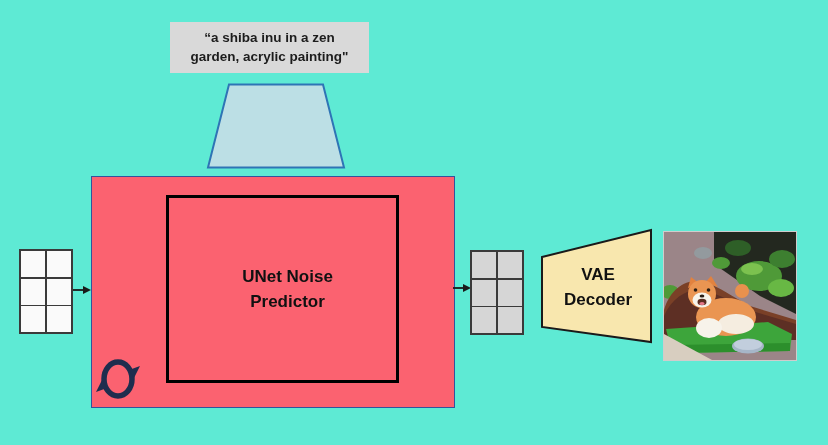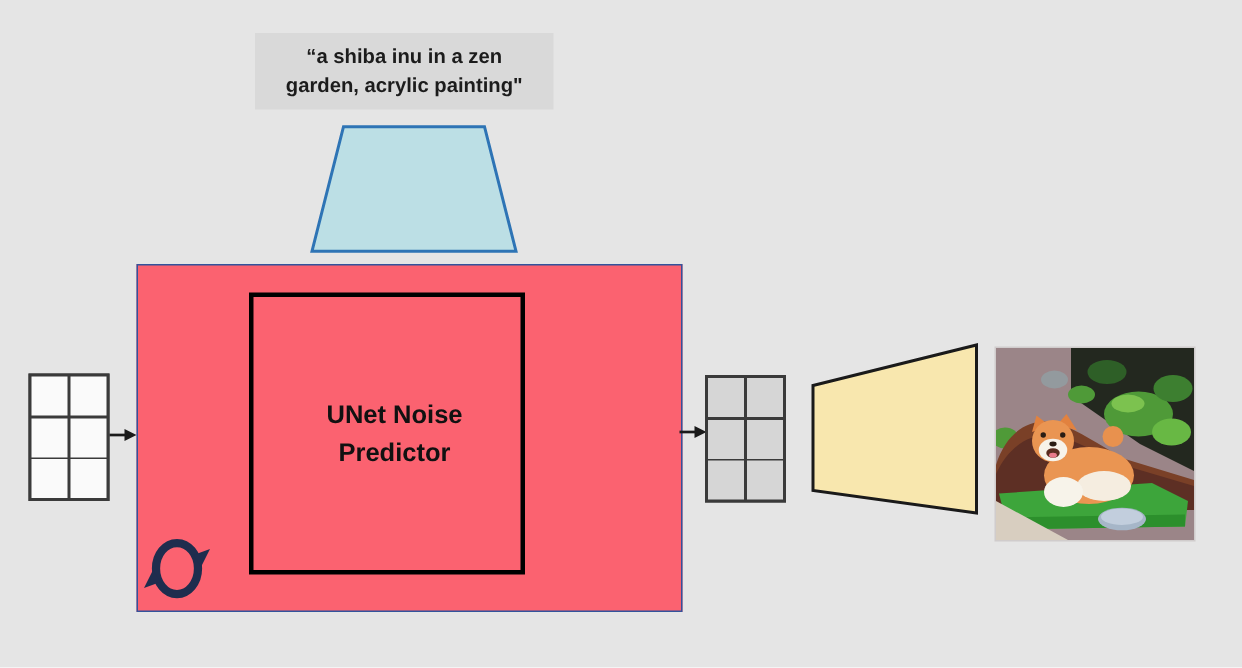--- a/index.html
+++ b/index.html
@@ -1,19 +1,19 @@
 <!DOCTYPE html>
 <html><head>
 <meta charset="utf-8">
 <style>
   html,body{margin:0;padding:0;background:#ffffff;}
   .canvas{
     position:relative;
     width:828px;height:445px;
-    background:#e5e5e5;
+    background:#5eead4;
     font-family:"Liberation Sans", sans-serif;
     overflow:hidden;
   }
   .abs{position:absolute;}
   .prompt-box{
     left:170px;top:22px;width:199px;height:51px;
     display:flex;align-items:center;justify-content:center;text-align:center;
     font-size:13.5px;font-weight:600;color:#1c1c1c;line-height:1.4;
     white-space:pre-line;
   }
@@ -22,21 +22,21 @@
     left:204px;top:83px;width:144px;height:86px;
     display:flex;align-items:center;justify-content:center;text-align:center;
     font-size:17px;font-weight:700;color:#111;line-height:1.35;
     white-space:pre-line;pointer-events:none;
   }
   .red-box{
     left:91px;top:176px;width:364px;height:232px;
     border:1.5px solid #33539c;box-sizing:border-box;
   }
   .unet-box{
-    left:166px;top:195px;width:184px;height:188px;
+    left:166px;top:195px;width:233px;height:188px;
     border:3px solid #000;box-sizing:border-box;
     display:flex;align-items:center;justify-content:center;text-align:center;padding-left:10px;
   }
   .unet-label{
     font-size:17px;font-weight:700;color:#111;line-height:1.5;
     white-space:pre-line;
   }
   .loop-icon{left:96px;top:356px;}
   .latent-grid{
     display:grid;
@@ -108,20 +108,22 @@
       <div style="background: rgb(214, 214, 214);"></div>
       <div style="background: rgb(214, 214, 214);"></div>
       <div style="background: rgb(214, 214, 214);"></div>
       <div style="background: rgb(214, 214, 214);"></div>
       <div style="background: rgb(214, 214, 214);"></div>
     </div>
 
   <svg class="abs vae-shape" width="118" height="120" viewBox="0 0 118 120">
     <polygon points="4,30 113,3 113,115 4,100" stroke-width="2" style="fill: rgb(248, 231, 174); stroke: rgb(26, 26, 26);"></polygon>
   </svg>
+  <div class="abs vae-label">VAE
+Decoder</div>
 
   <svg class="abs gen-image" width="132" height="128" viewBox="0 0 132 128">
 
     <rect x="0" y="0" width="132" height="128" fill="#9b8588"></rect>
 
     <path d="M50,0 L132,0 L132,82 L96,64 L50,32 Z" fill="#23281f"></path>
 
     <ellipse cx="74" cy="16" rx="13" ry="8" fill="#2e5f27"></ellipse>
     <ellipse cx="95" cy="44" rx="23" ry="15" fill="#4f9a38"></ellipse>
     <ellipse cx="88" cy="37" rx="11" ry="6" fill="#7cc24f"></ellipse>

